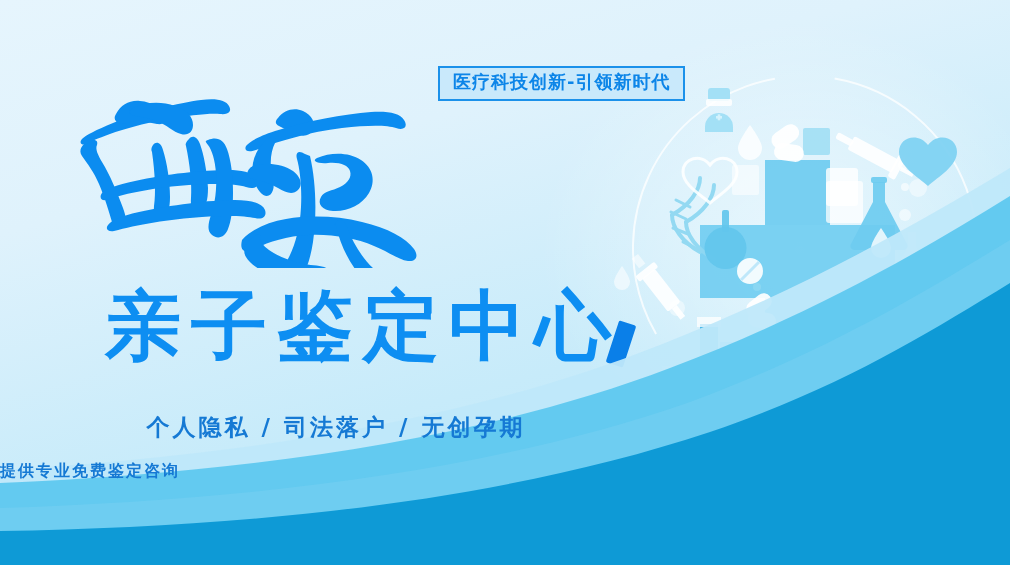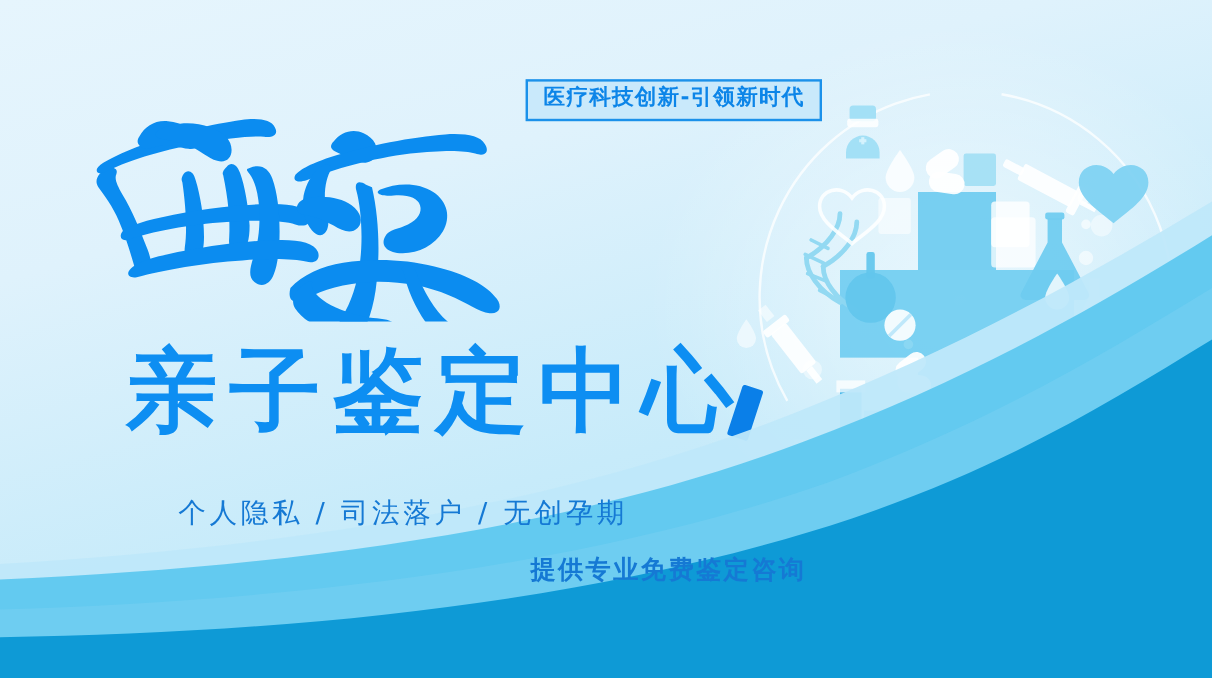--- a/index.html
+++ b/index.html
@@ -32,27 +32,27 @@
   #heading{
     position:absolute;left:63px;top:288px;width:600px;
     font-size:76px;font-weight:900;color:#0d8ef2;
     letter-spacing:10px;line-height:1;white-space:nowrap;
     font-family:"DejaVu Sans","Liberation Sans",sans-serif;
     text-align:center;
   }
 
   #sub1{
     position:absolute;left:0px;top:412px;width:672px;text-align:center;
-    font-size:23px;font-weight:400;color:#1579d4;letter-spacing:3px;
+    font-size:23px;font-weight:700;color:#1579d4;letter-spacing:3px;
     white-space:nowrap;
     font-family:"DejaVu Sans","Liberation Sans",sans-serif;
   }
   #sub2{
-    position:absolute;left:0px;top:461px;width:672px;text-align:right;
-    font-size:21px;font-weight:700;color:#1579d4;letter-spacing:2px;
+    position:absolute;left:0px;top:461px;width:672px;text-align:left;
+    font-size:16px;font-weight:700;color:#1579d4;letter-spacing:2px;
     white-space:nowrap;
     font-family:"DejaVu Sans","Liberation Sans",sans-serif;
   }
 </style>
 </head>
 <body>
 
 <div id="poster">
 
   <svg id="bgsvg" viewBox="0 0 1010 565">

